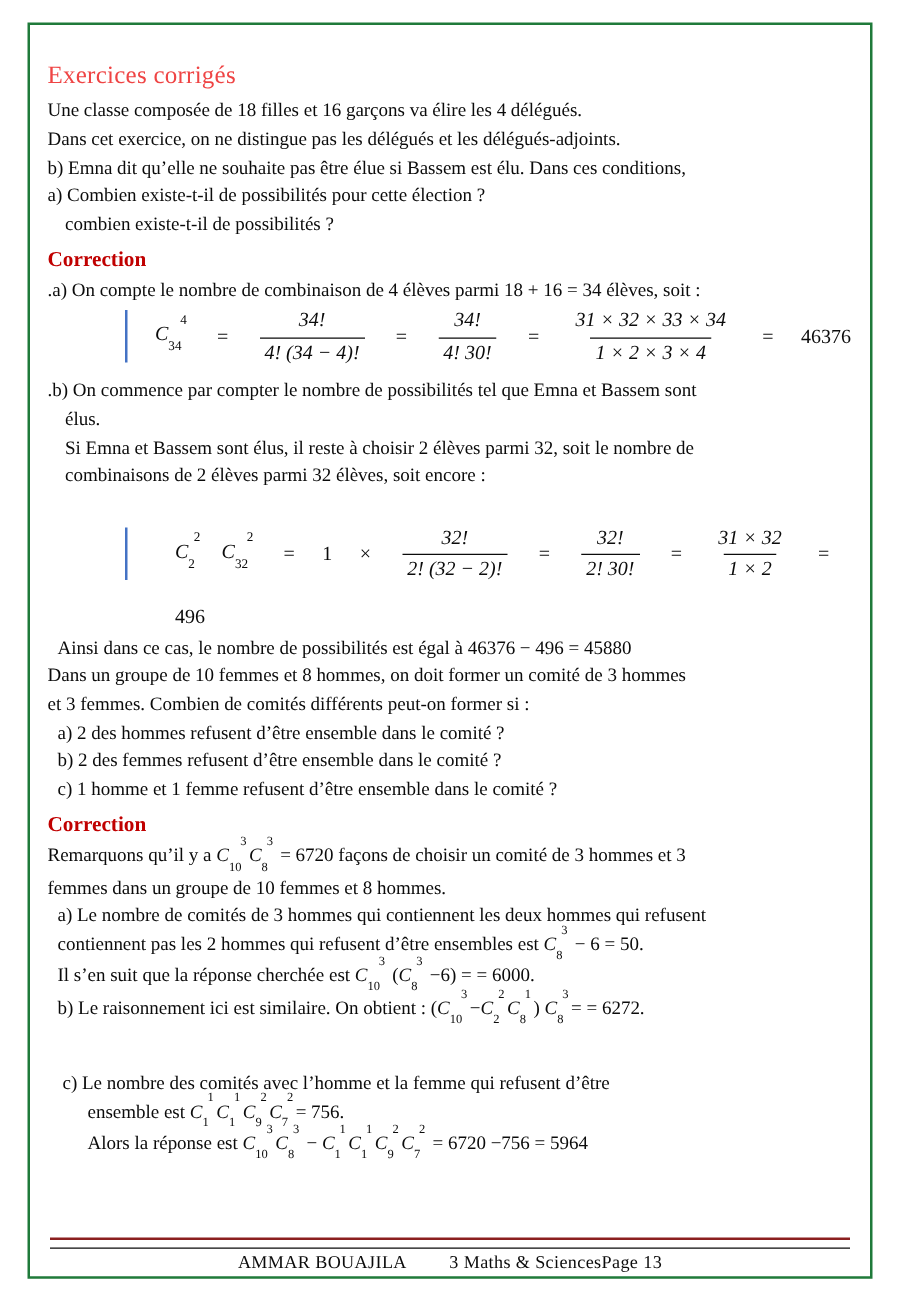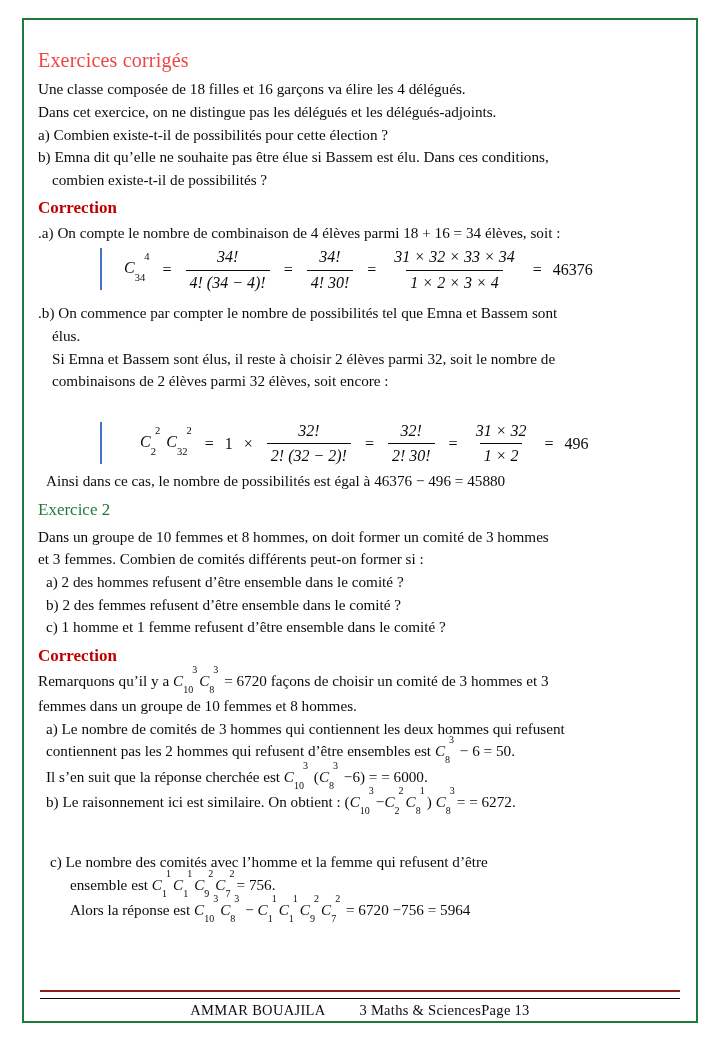--- a/index.html
+++ b/index.html
@@ -69,21 +69,21 @@
     vertical-align: middle;
     margin: 0 3px;
     font-style: italic;
   }
   .mf .num { padding: 0 4px 1px 4px; }
   .mf .den { padding: 1px 4px 0 4px; border-top: 1.4px solid #0b0b0b; }
   .cmb { font-style: italic; position: relative; display: inline-block; margin-right:1px; }
   .cmb .base { font-style: italic; }
   .cmb sub { font-size: .66em; font-style: normal; position: relative; top: 3px; left: 0px; }
   .cmb sup { font-size: .66em; font-style: normal; position: relative; top: -7px; left: -1px; }
-  .eqrow { display: flex; align-items: center; flex-wrap: wrap; gap: 4px; font-size: 16px; }
+  .eqrow { display: flex; align-items: center; flex-wrap: wrap; gap: 15px; font-size: 16px; }
   .eqrow .op { margin: 0 7px; }
   .footer {
     position: absolute;
     left: 40px; bottom: 22px;
     width: 640px;
   }
   .footer .rule {
     height: 2.5px; background: #8b1f1f; width: 100%;
     margin-bottom: 6px;
   }
@@ -102,22 +102,22 @@
 <body>
 
 <div class="page-border"></div>
 
 <div class="content">
 
   <h1 class="title">Exercices corrigés</h1>
 
   <p class="ind1">Une classe composée de 18 filles et 16 garçons va élire les 4 délégués.</p>
   <p class="ind1">Dans cet exercice, on ne distingue pas les délégués et les délégués-adjoints.</p>
+  <p class="ind1">b) Emna dit qu’elle ne souhaite pas être élue si Bassem est élu. Dans ces conditions,</p>
   <p class="ind1">a) Combien existe-t-il de possibilités pour cette élection ?</p>
-  <p class="ind1">b) Emna dit qu’elle ne souhaite pas être élue si Bassem est élu. Dans ces conditions,</p>
   <p class="ind2">combien existe-t-il de possibilités ?</p>
 
   <h2 class="corr">Correction</h2>
   <p class="ind1">.a) On compte le nombre de combinaison de 4 élèves parmi 18 + 16 = 34 élèves, soit :</p>
 
   <div class="mathline bar">
     <div class="eqrow">
       <span class="cmb"><span class="base">C</span><sub>34</sub><sup>4</sup></span>
       <span class="op">=</span>
       <span class="mf">
@@ -165,21 +165,20 @@
         <span class="num">31 × 32</span>
         <span class="den">1 × 2</span>
       </span>
       <span class="op">=</span>
       <span>496</span>
     </div>
   </div>
 
   <p class="ind3">Ainsi dans ce cas, le nombre de possibilités est égal à 46376 − 496 = 45880</p>
 
-  <h2 class="exo">Exercice 2</h2>
   <p class="ind1">Dans un groupe de 10 femmes et 8 hommes, on doit former un comité de 3 hommes</p>
   <p class="ind1">et 3 femmes. Combien de comités différents peut-on former si :</p>
   <p class="ind3">a) 2 des hommes refusent d’être ensemble dans le comité ?</p>
   <p class="ind3">b) 2 des femmes refusent d’être ensemble dans le comité ?</p>
   <p class="ind3">c) 1 homme et 1 femme refusent d’être ensemble dans le comité ?</p>
 
   <h2 class="corr">Correction</h2>
 
   <p class="ind1">
     <span>Remarquons qu’il y a </span><span class="cmb"><span class="base">C</span><sub>10</sub><sup>3</sup></span><span class="cmb"><span class="base">C</span><sub>8</sub><sup>3</sup></span><span> = 6720 façons de choisir un comité de 3 hommes et 3</span>

